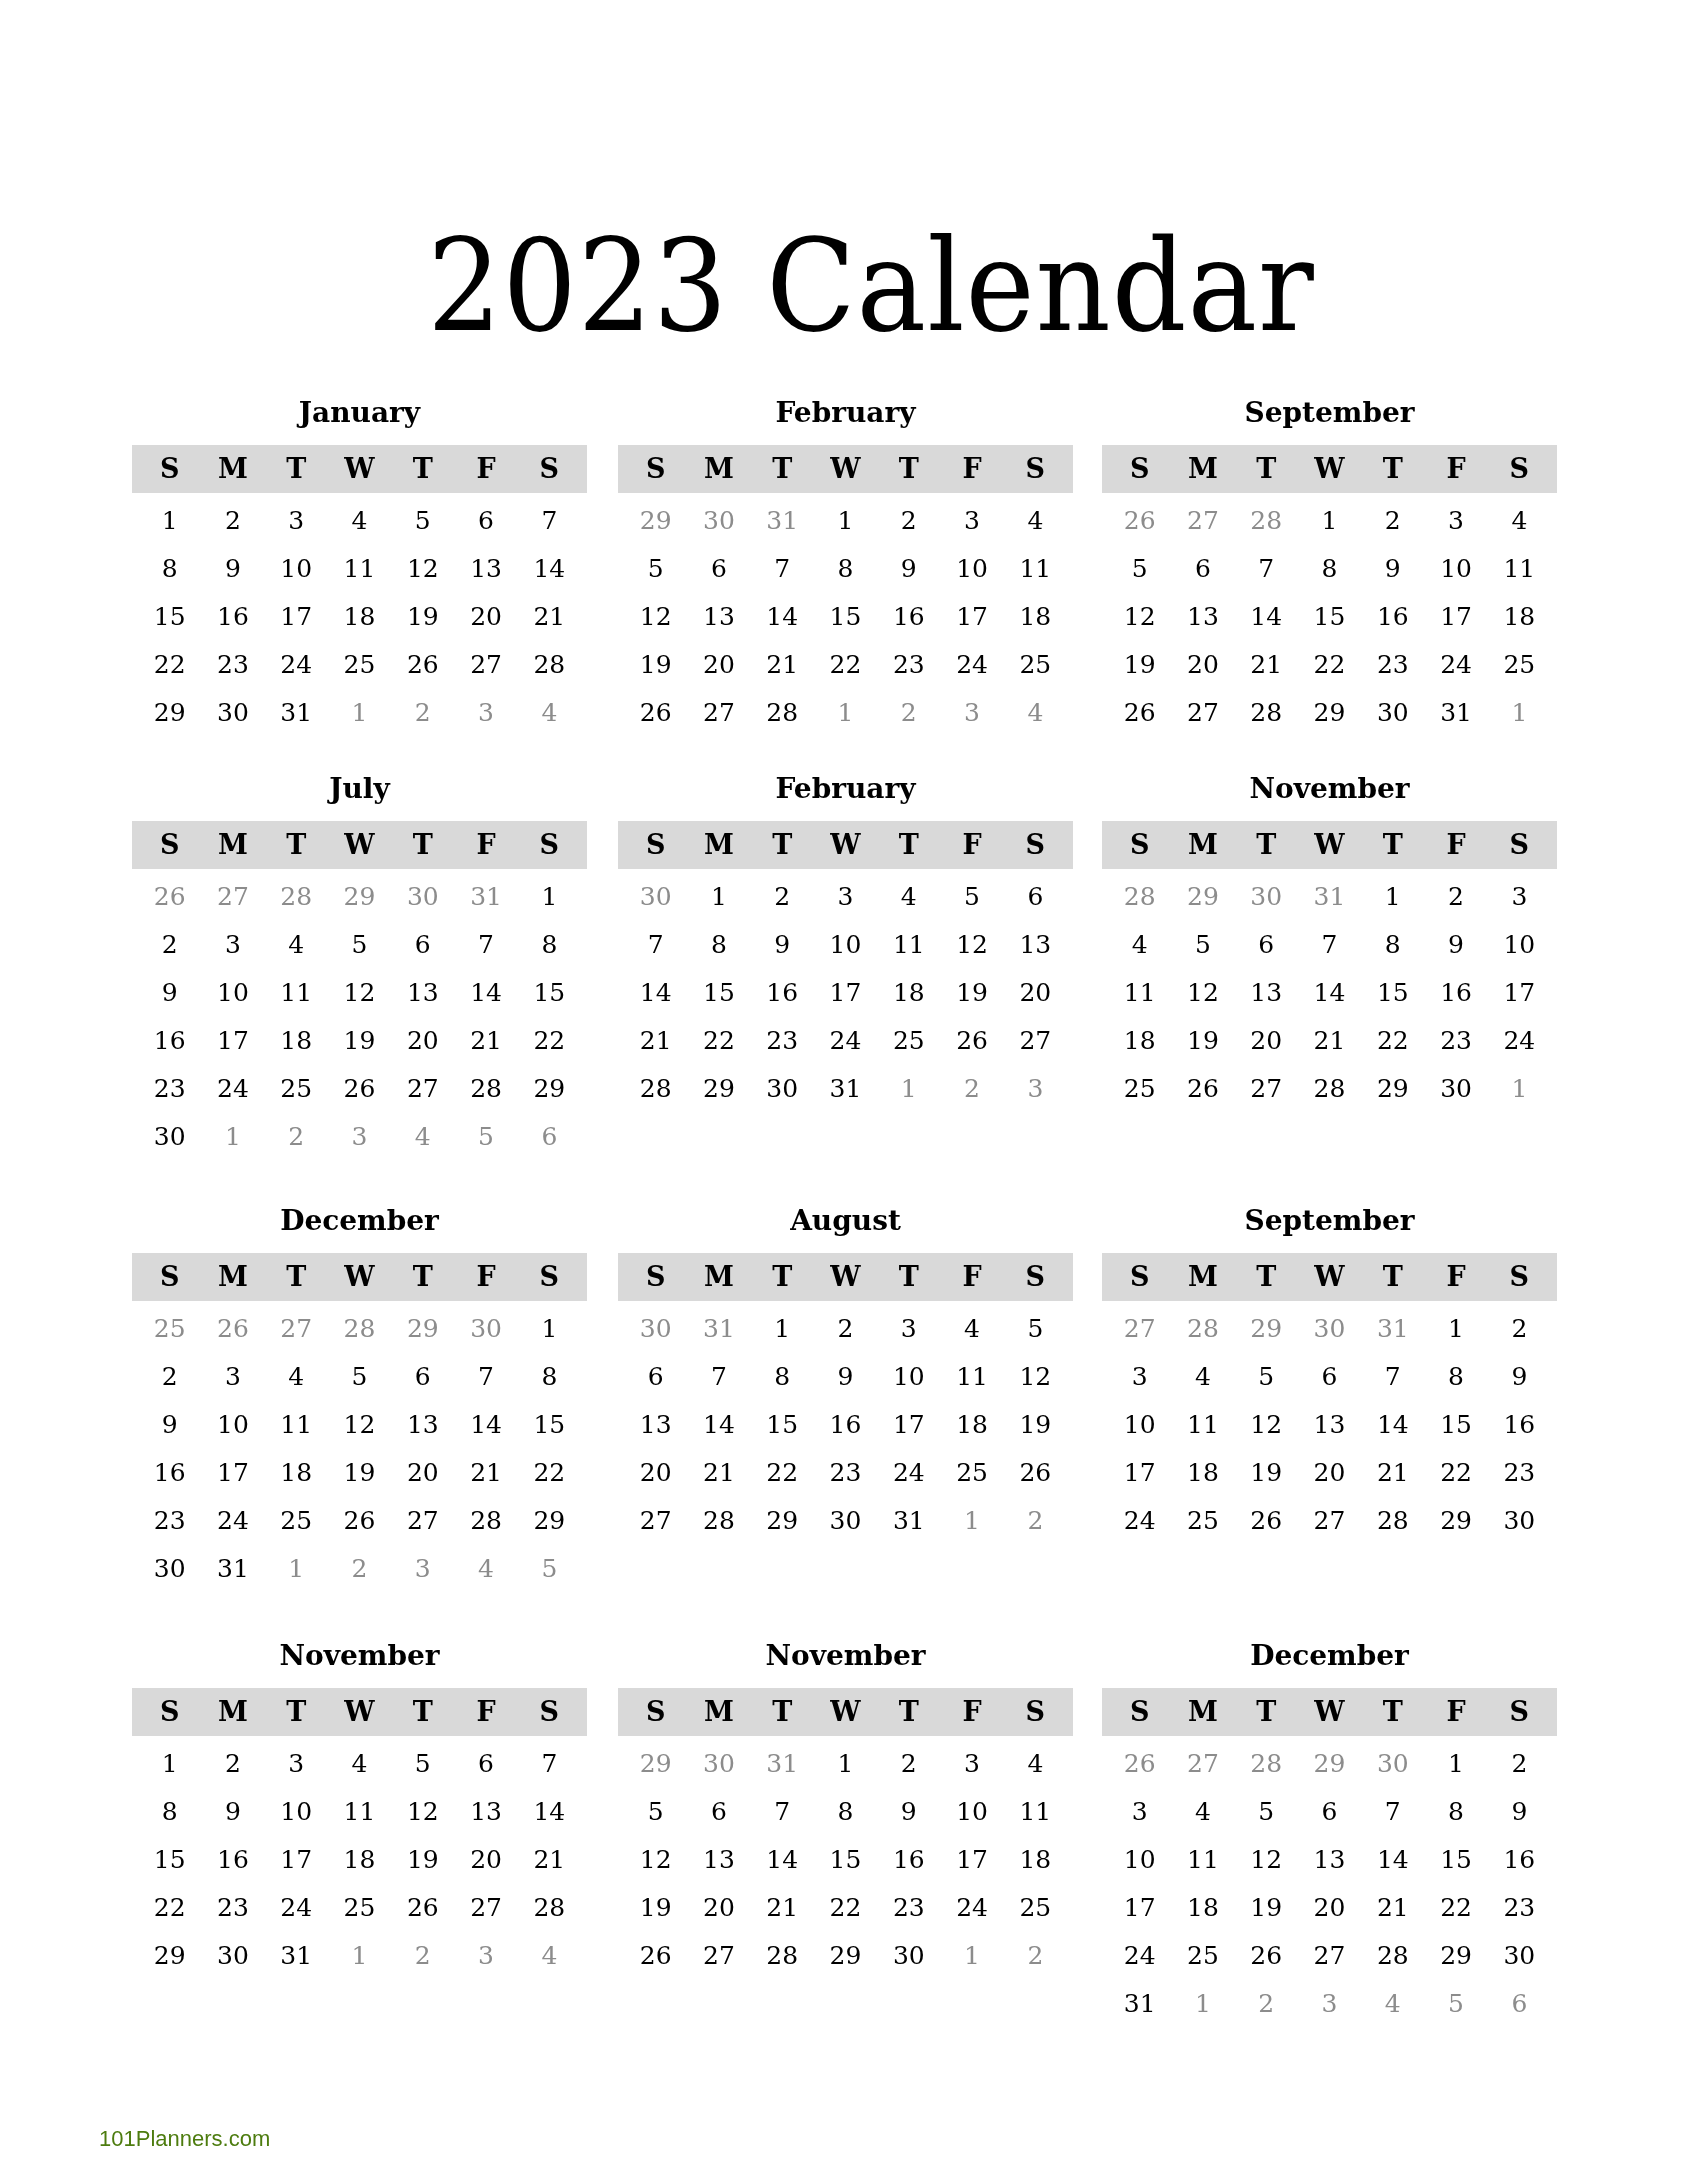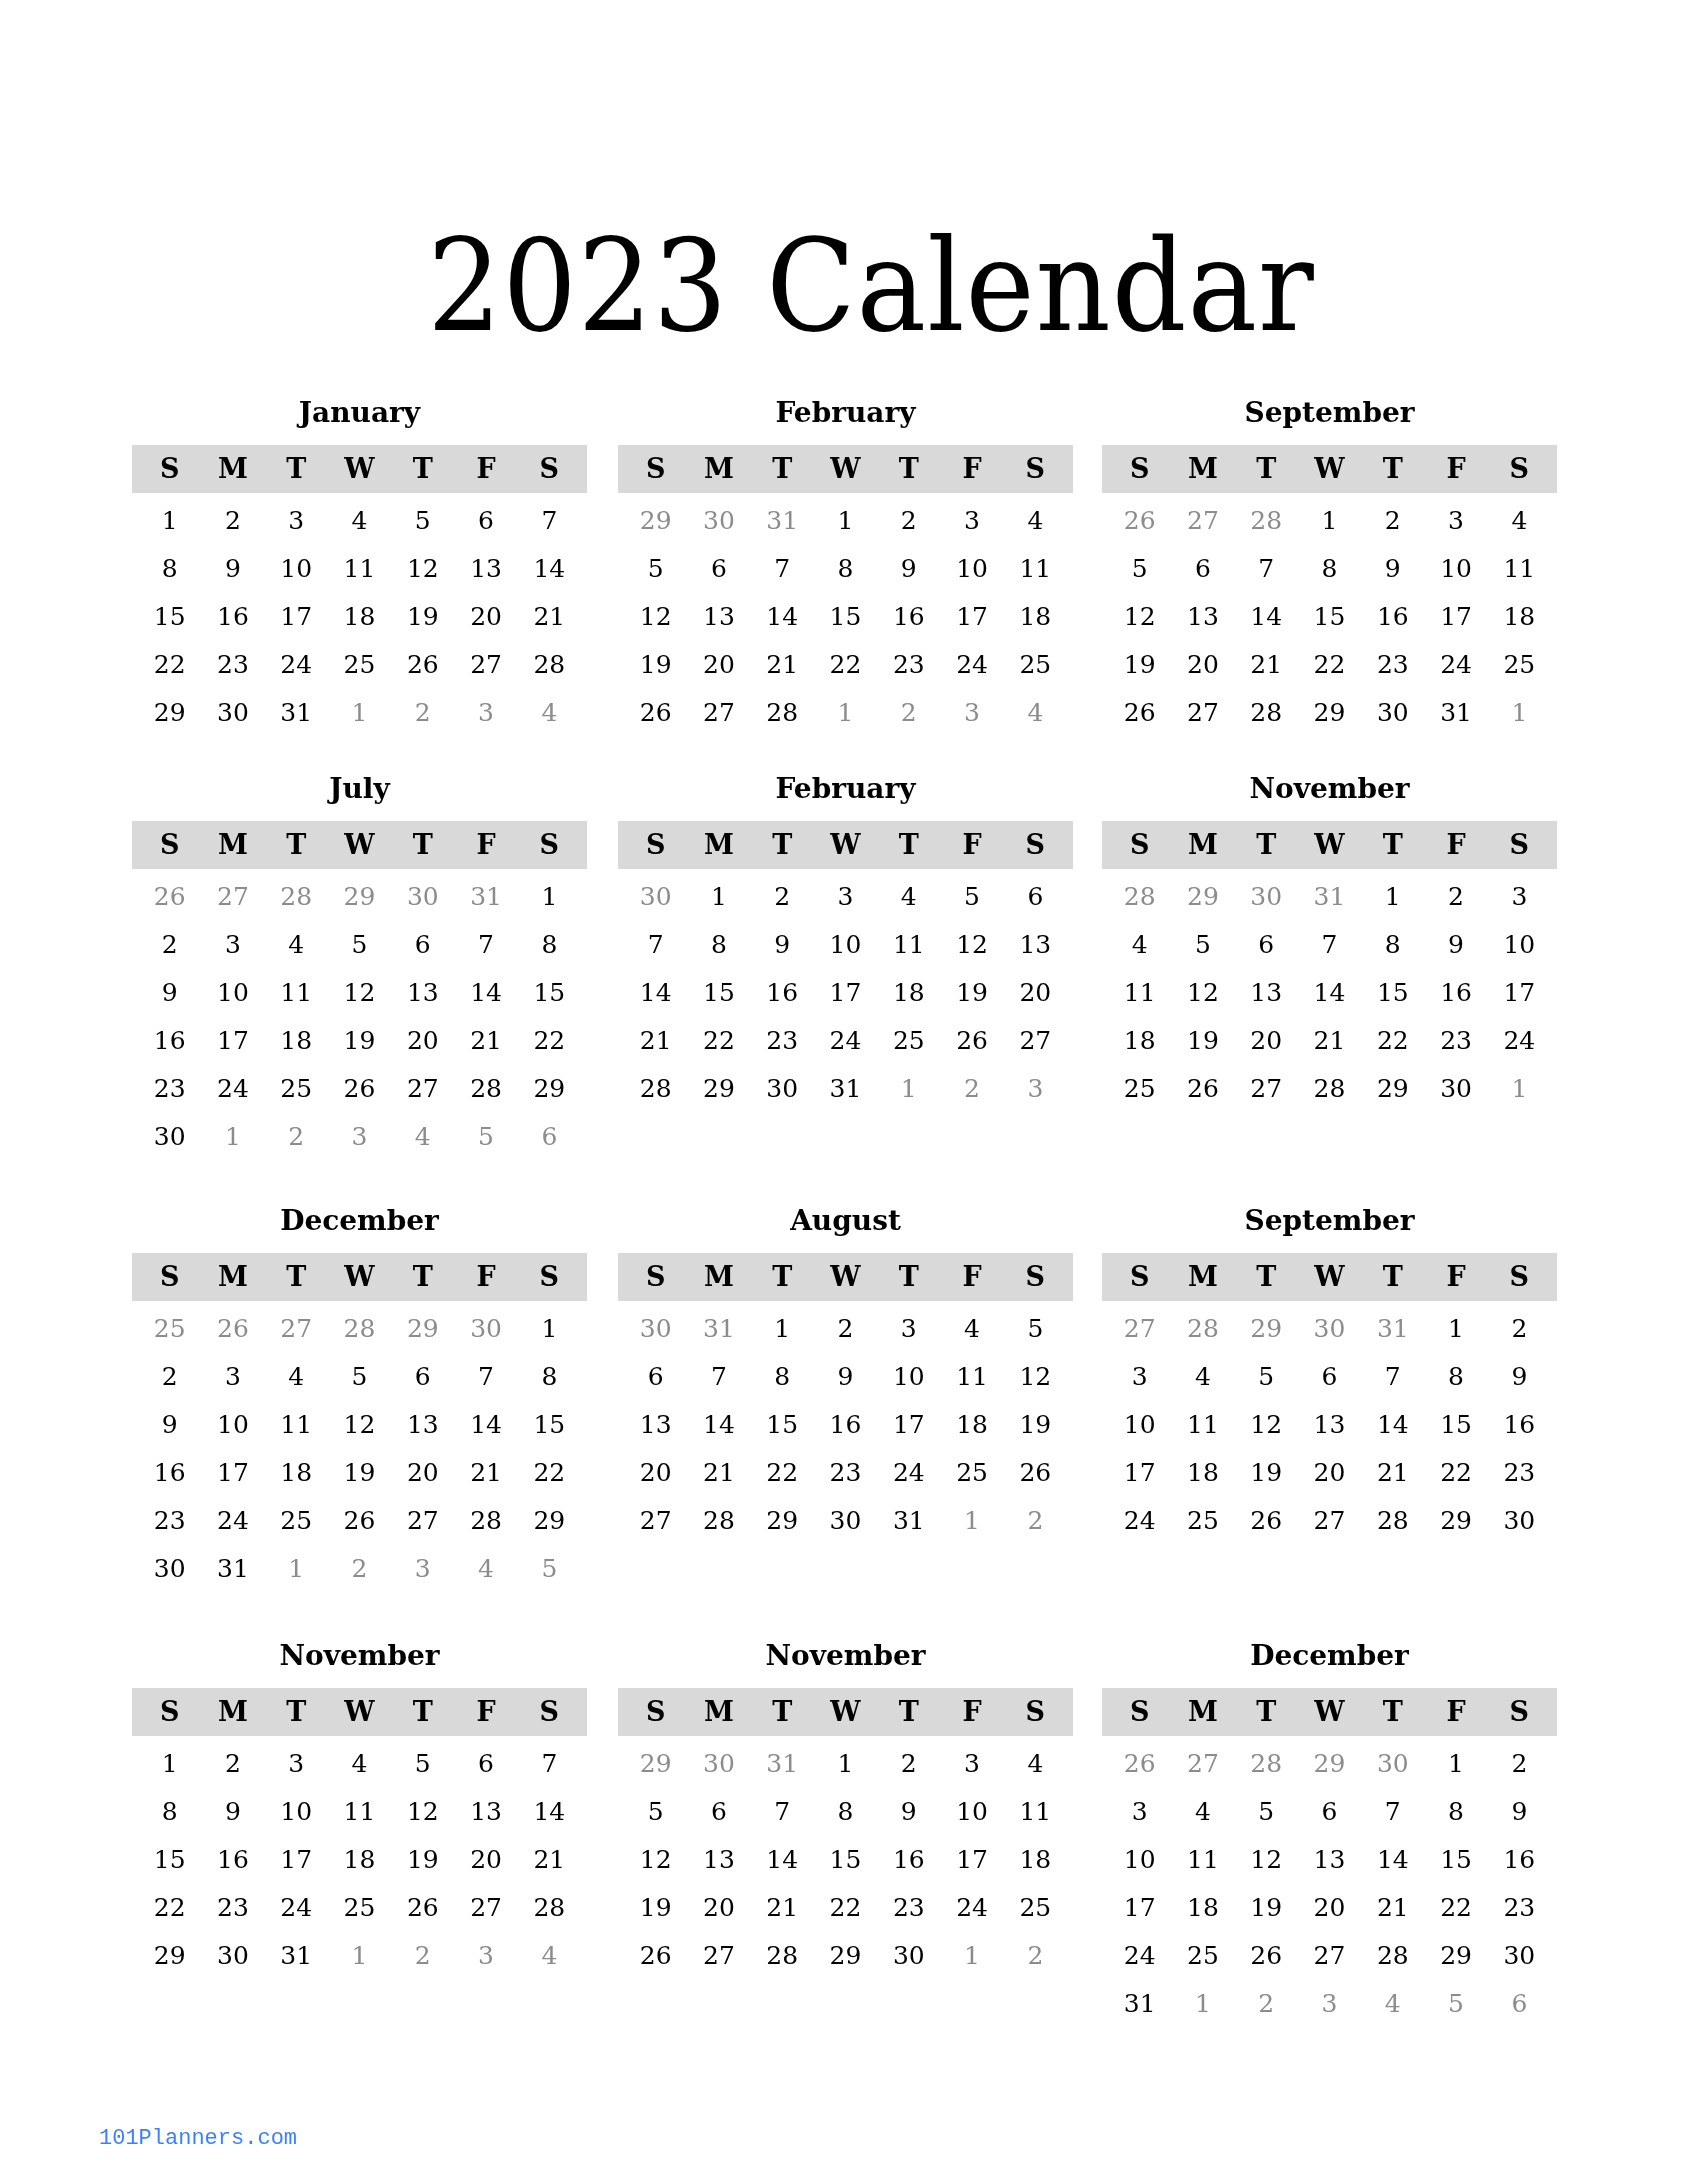--- a/index.html
+++ b/index.html
@@ -83,24 +83,24 @@
       line-height: 48px;
       color: #000000;
     }
     .day.muted {
       color: #8c8c8c;
     }
     .footer-site {
       position: absolute;
       left: 99px;
       top: 2124px;
-      font-family: Liberation Mono, monospace;
+      font-family: Liberation Sans, sans-serif;
       font-size: 22px;
       line-height: 30px;
-      color: #3b82f6;
+      color: #4d7c0f;
     }
   </style>
 </head>
 <body>
 
 <h1 class="page-title">2023 Calendar</h1>
 
 <section class="month" style="left:132px; top:384px;">
     <div class="month-name">January</div>
     <div class="weekday-bar">

